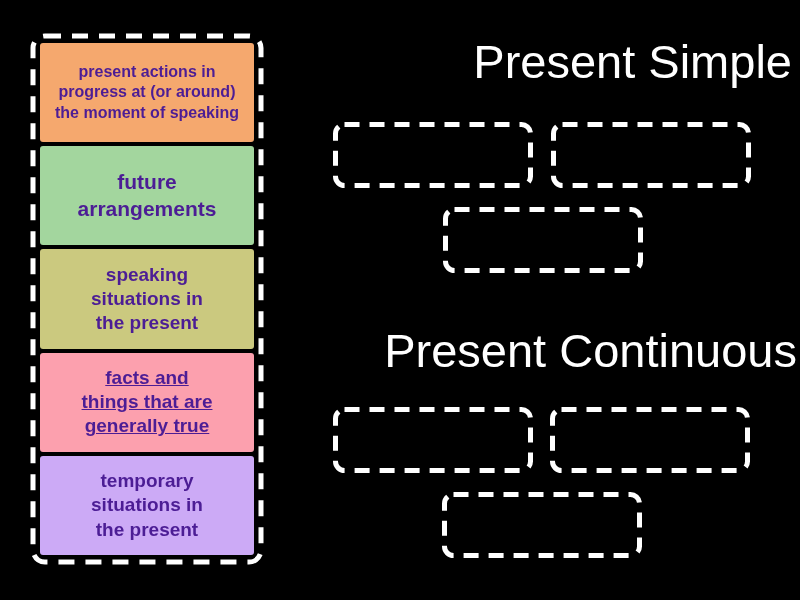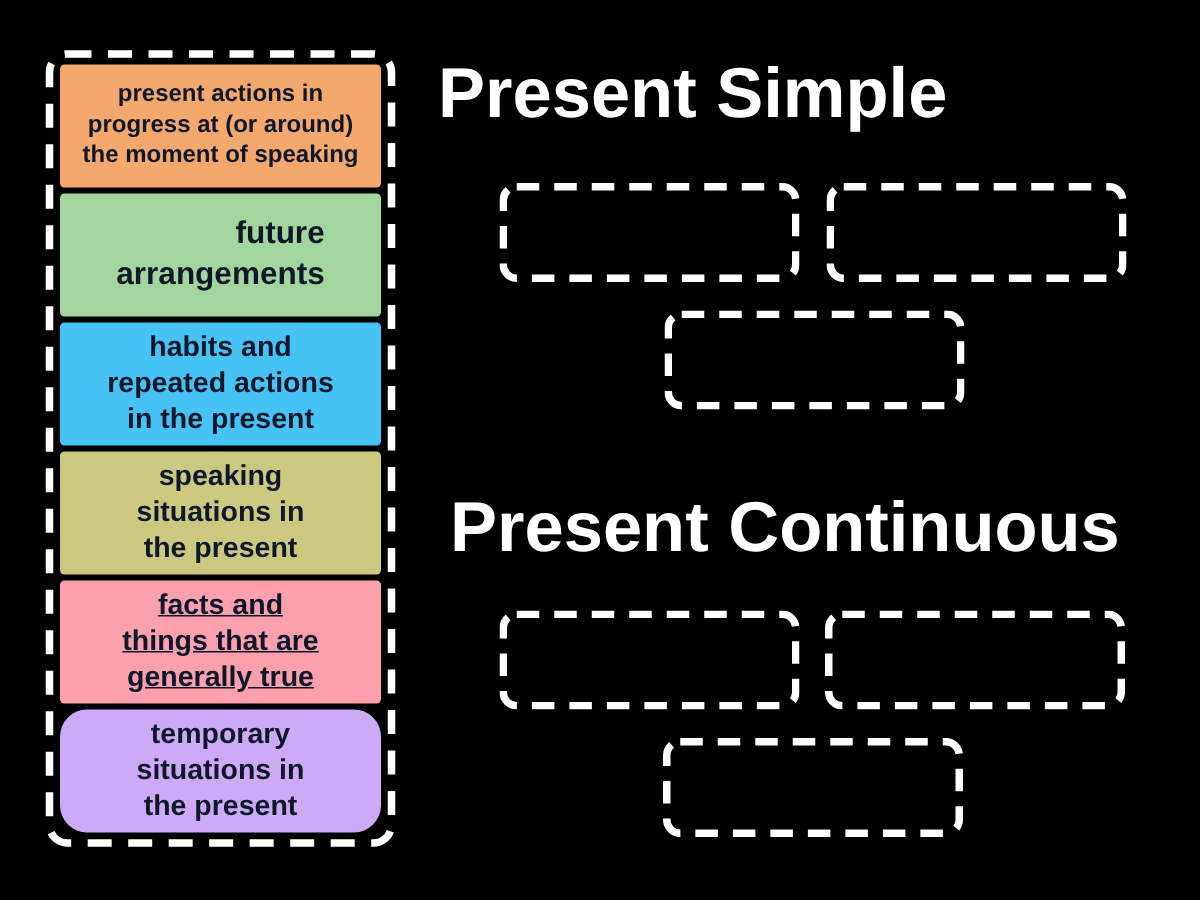--- a/index.html
+++ b/index.html
@@ -41,39 +41,39 @@
     flex-direction: column;
     gap: 4px;
   }
   .card {
     flex: 1 1 0;
     border-radius: 3px;
     display: flex;
     align-items: center;
     justify-content: center;
     text-align: center;
-    color: #0f172a;
+    color: #4c1d95;
     font-weight: 600;
     line-height: 1.28;
     white-space: pre-line;
     padding: 2px 4px;
     box-sizing: border-box;
     cursor: grab;
   }
   .card--sm { font-size: 16px; }
   .card--md { font-size: 19px; }
   .card--lg { font-size: 21px; }
   
   .category-title {
     position: absolute;
     margin: 0;
     color: #ffffff;
     font-size: 47px;
-    font-weight: 700;
-    text-align: left;
+    font-weight: 400;
+    text-align: right;
     line-height: 1.1;
     letter-spacing: 0px;
   }
   #title-ps { left: 292px; top: 36px;  width: 500px; }
   #title-pc { left: 300px; top: 325px; width: 497px; }
   .slot {
     position: absolute;
     width: 200px;
     height: 66px;
     cursor: pointer;
@@ -86,32 +86,29 @@
 <div class="stage">
 
   <div class="tray">
     <svg class="dash-border" width="234" height="532" viewBox="0 0 234 532">
       <rect x="3" y="3" width="228" height="526" rx="12" fill="none" stroke="#ffffff" stroke-width="5" stroke-dasharray="16 11"></rect>
     </svg>
     <div class="tray-inner">
       <div class="card card--sm" style="background-color: rgb(245, 168, 110);">present actions in
 progress at (or around)
 the moment of speaking</div>
-      <div class="card card--lg" style="background-color: rgb(163, 214, 158); text-align: right;">future
+      <div class="card card--lg" style="background-color: rgb(163, 214, 158);">future
 arrangements</div>
-      <div class="card card--md" style="background-color: rgb(71, 194, 245);">habits and
-repeated actions
-in the present</div>
       <div class="card card--md" style="background-color: rgb(203, 201, 127);">speaking
 situations in
 the present</div>
       <div class="card card--md" style="background-color: rgb(252, 160, 174); text-decoration: underline;">facts and
 things that are
 generally true</div>
-      <div class="card card--md" style="background-color: rgb(204, 170, 246); border-radius: 18px;">temporary
+      <div class="card card--md" style="background-color: rgb(204, 170, 246);">temporary
 situations in
 the present</div>
     </div>
   </div>
 
   <h1 id="title-ps" class="category-title">Present Simple</h1>
 
   <div class="slot" style="left:333px; top:122px;">
     <svg width="200" height="66" viewBox="0 0 200 66">
       <rect x="2.5" y="2.5" width="195" height="61" rx="9" fill="none" stroke="#ffffff" stroke-width="5" stroke-dasharray="15 10"></rect>

